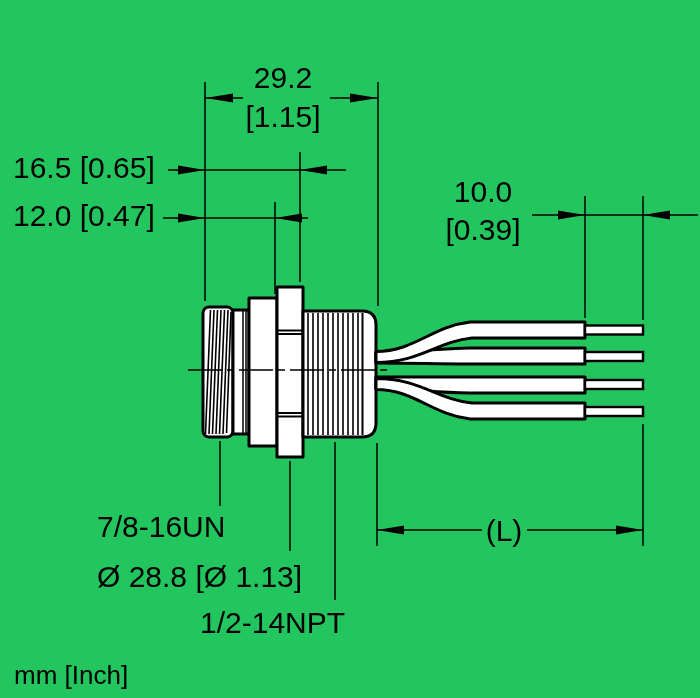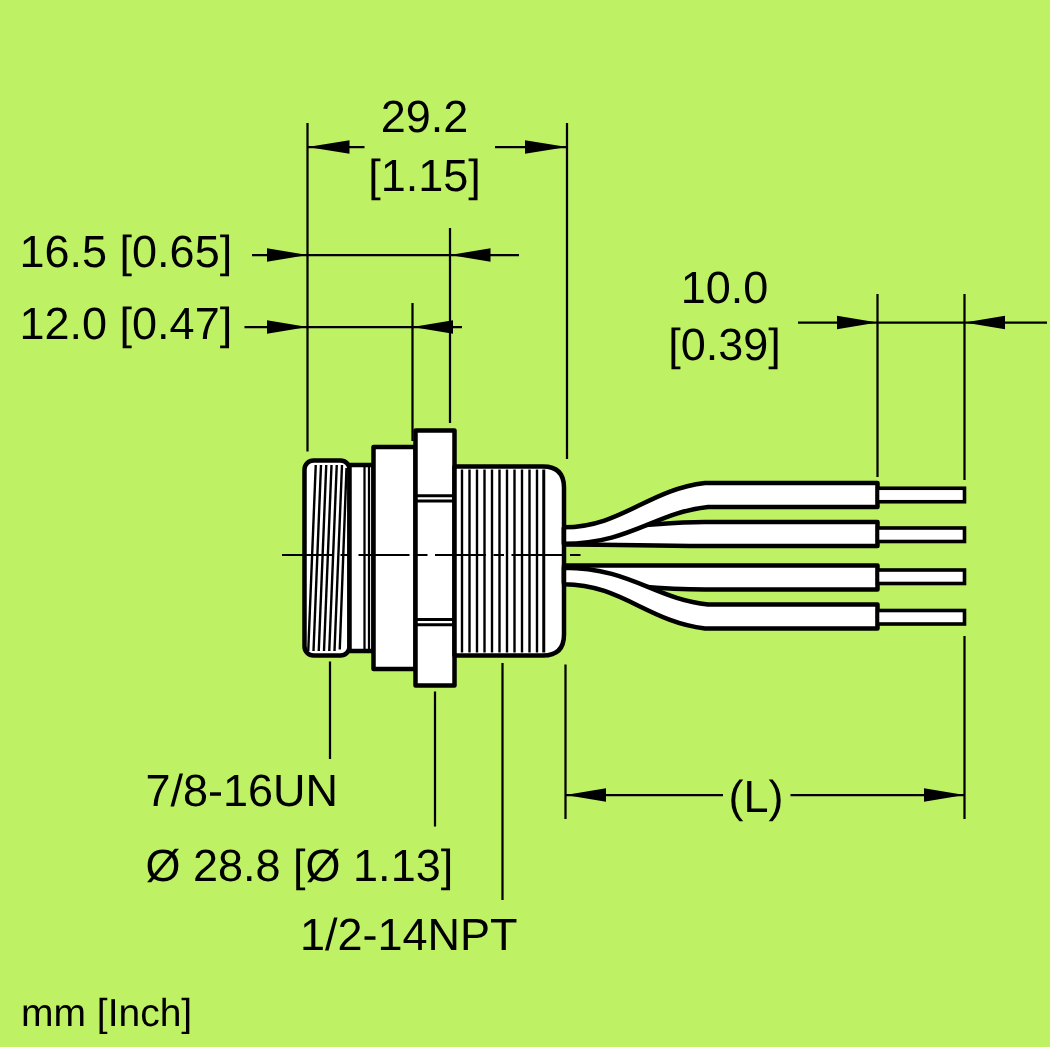--- a/index.html
+++ b/index.html
@@ -4,21 +4,21 @@
 <style>
   html, body {
     margin: 0;
     padding: 0;
     background: #ffffff;
   }
   .stage {
     position: relative;
     width: 700px;
     height: 698px;
-    background: #bef264;
+    background: #22c55e;
     overflow: hidden;
   }
   svg {
     display: block;
   }
   text {
     font-family: "Liberation Sans", "DejaVu Sans", sans-serif;
     fill: #000000;
   }
   .dim-text  { font-size: 30px; }

